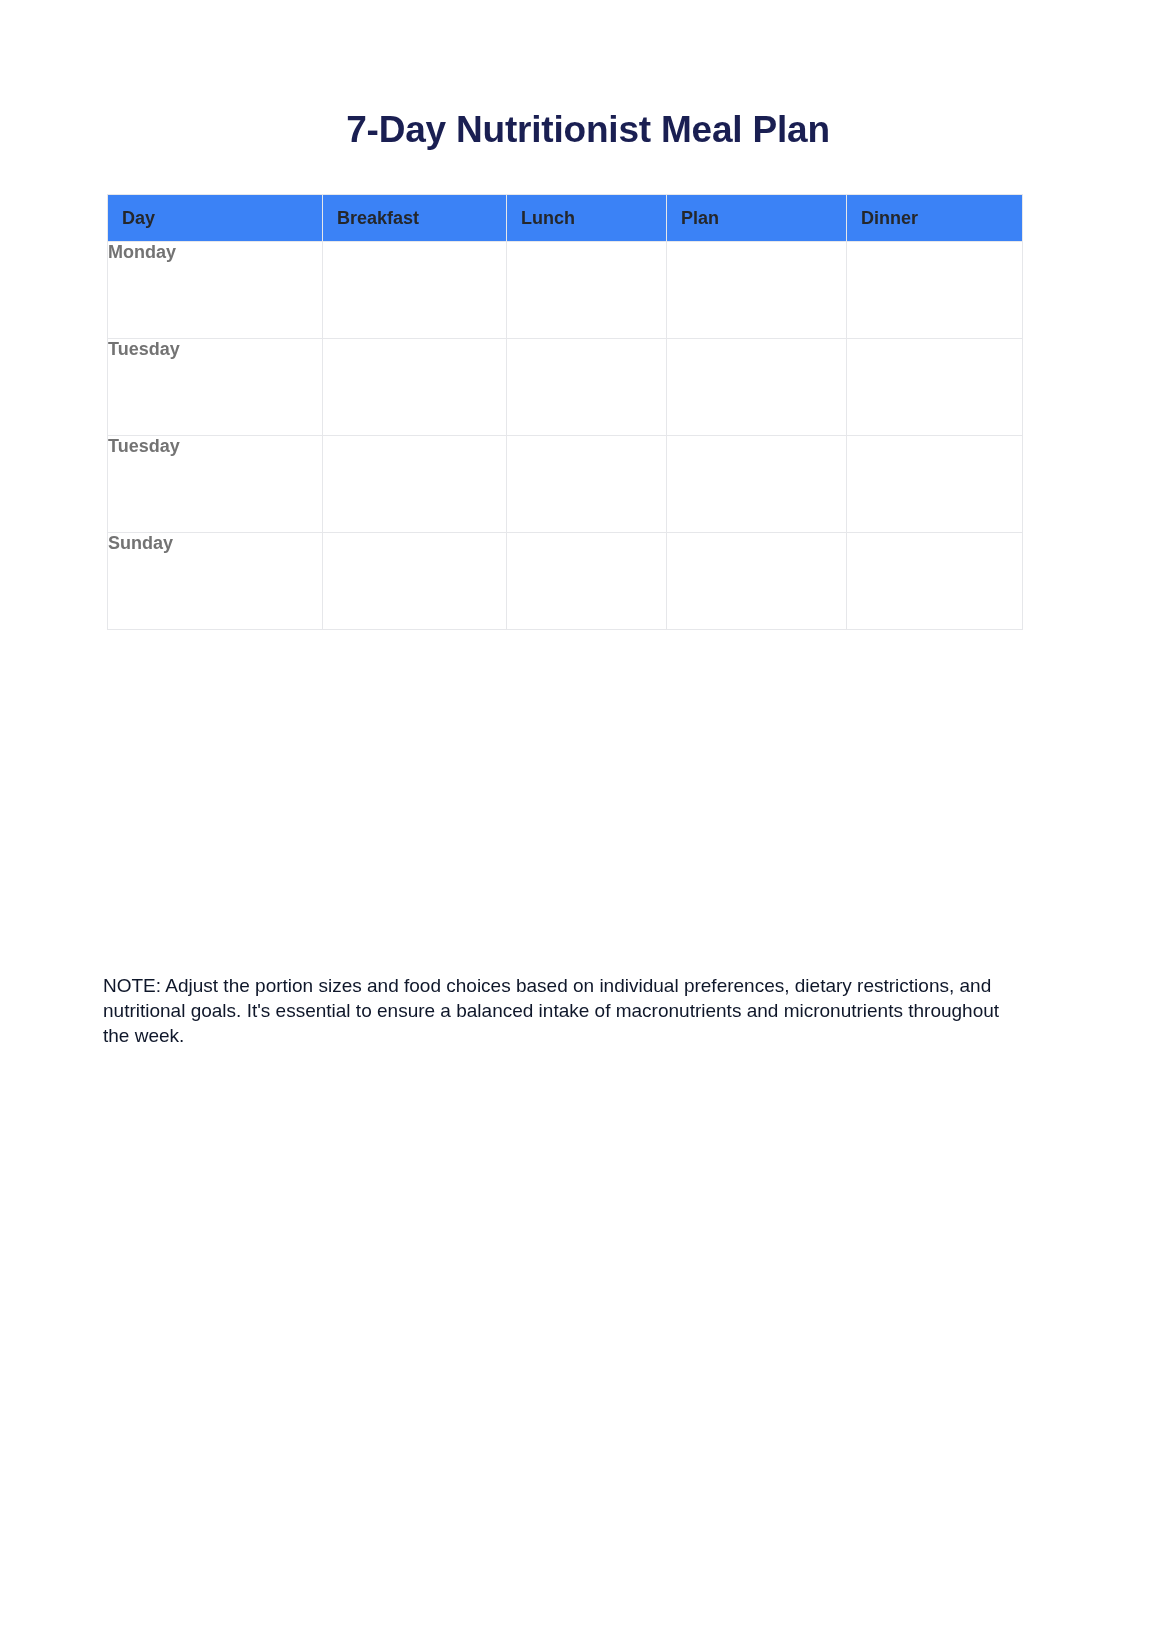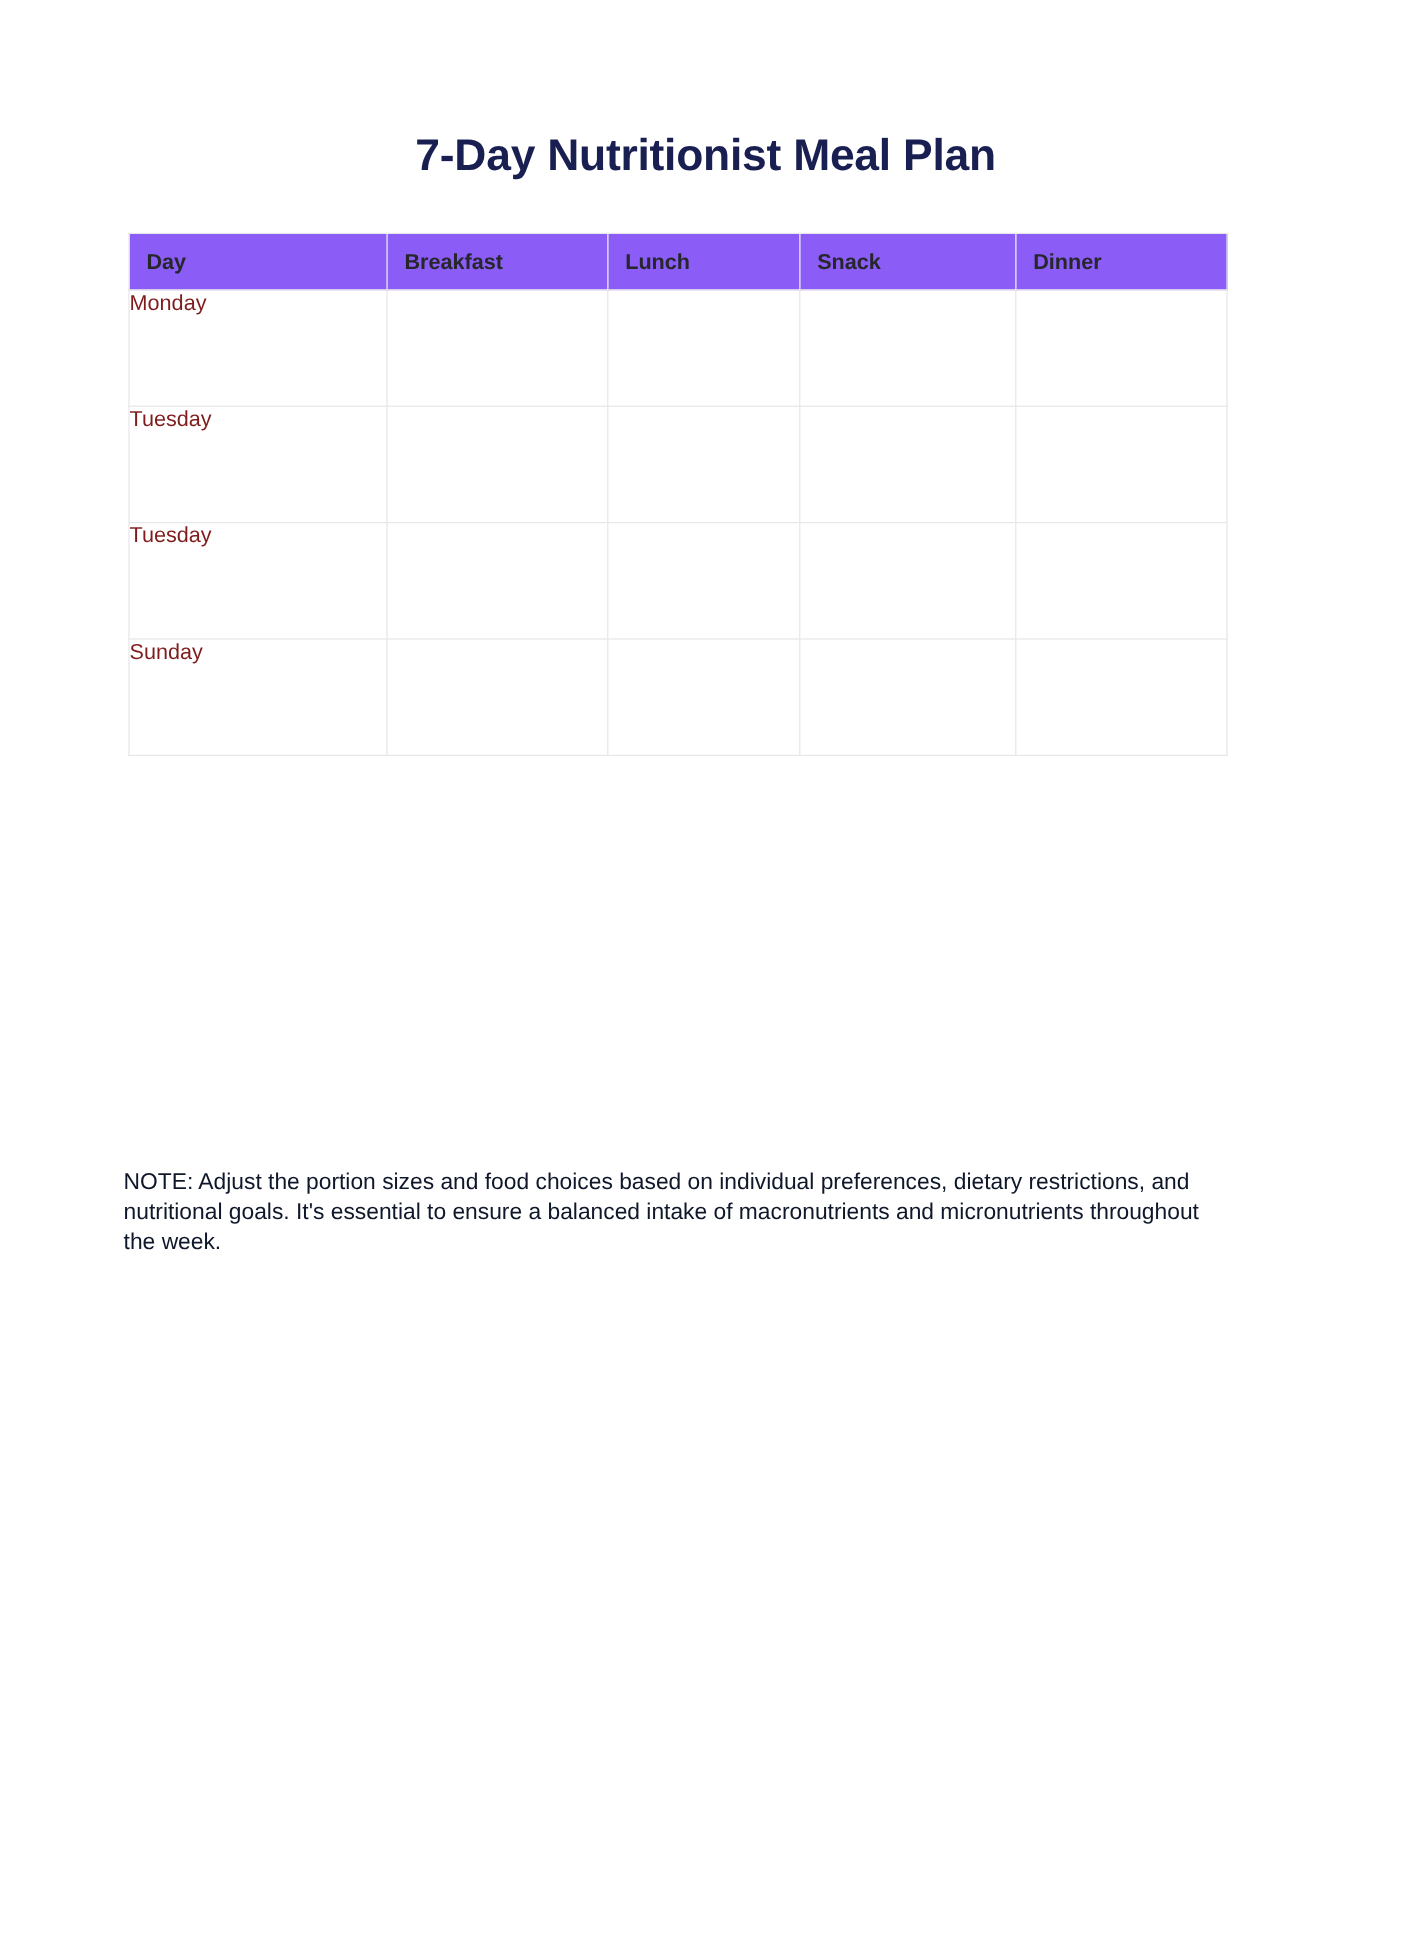--- a/index.html
+++ b/index.html
@@ -51,36 +51,36 @@
     background: #ffffff;
   }
   table.meal-table th,
   table.meal-table td {
     border: 1px solid #e6e7ea;
     padding: 0;
     vertical-align: top;
     background: #ffffff;
   }
   table.meal-table thead th {
-    background: #8b5cf6;
+    background: #3b82f6;
     height: 46px;
     font-size: 18px;
     font-weight: bold;
     color: #25272b;
     text-align: left;
     padding: 0 0 0 14px;
     vertical-align: middle;
   }
   table.meal-table tbody td {
     height: 96px;
   }
   td.day-cell {
     font-size: 18px;
-    font-weight: normal;
-    color: #7f1d1d;
+    font-weight: bold;
+    color: #737373;
     padding: 18px 0 0 14px;
   }
 
   
   col.col-day      { width: 215px; }
   col.col-breakfast{ width: 184px; }
   col.col-lunch    { width: 160px; }
   col.col-snack    { width: 180px; }
   col.col-dinner   { width: 176px; }
 
@@ -109,21 +109,21 @@
         <col class="col-breakfast">
         <col class="col-lunch">
         <col class="col-snack">
         <col class="col-dinner">
       </colgroup>
       <thead>
         <tr>
           <th>Day</th>
           <th>Breakfast</th>
           <th>Lunch</th>
-          <th>Snack</th>
+          <th>Plan</th>
           <th>Dinner</th>
         </tr>
       </thead>
       <tbody>
         <tr>
           <td class="day-cell">Monday</td>
           <td></td>
           <td></td>
           <td></td>
           <td></td>

